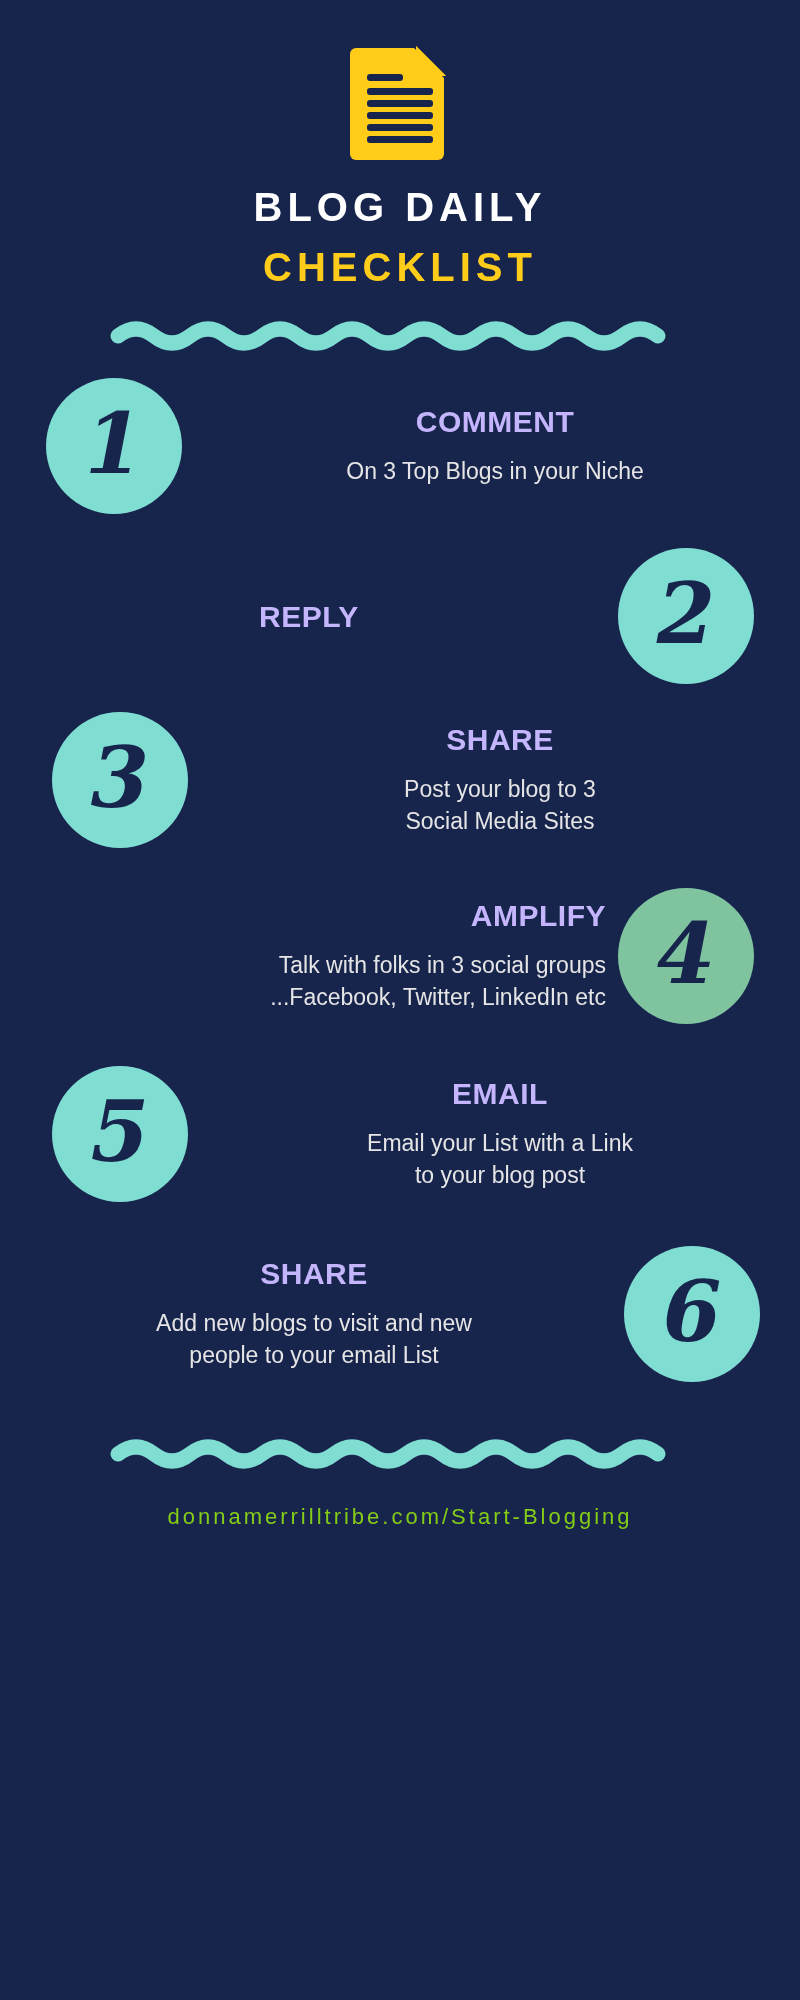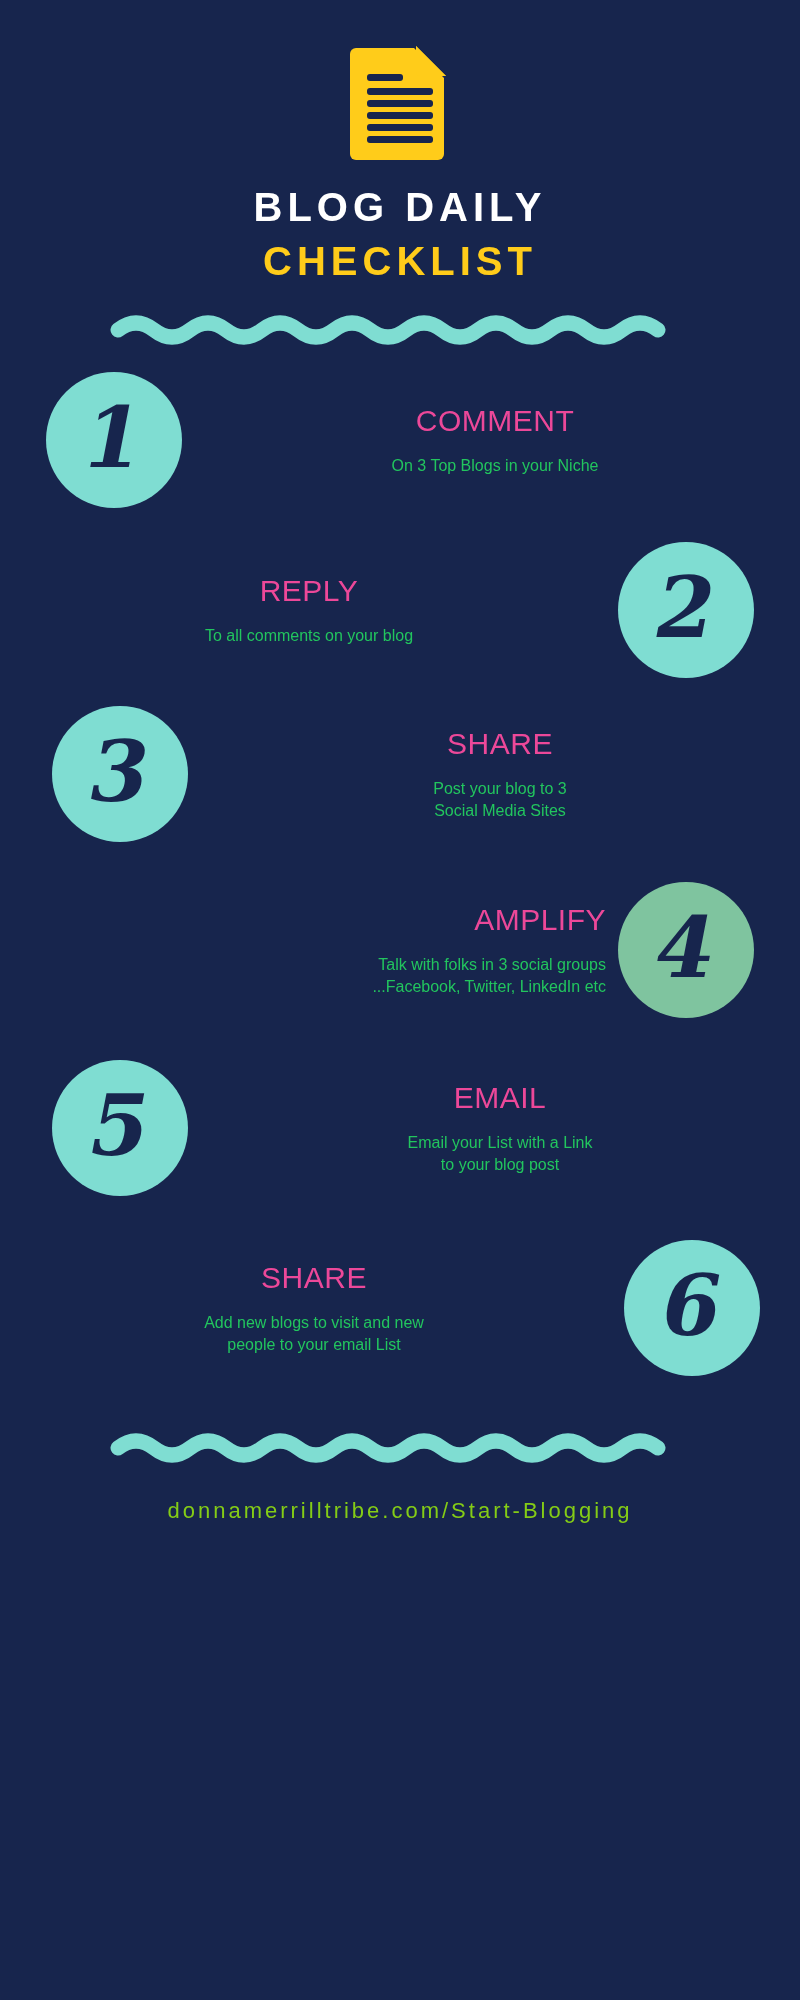--- a/index.html
+++ b/index.html
@@ -34,21 +34,21 @@
     font-weight:bold;
     letter-spacing:5px;
     line-height:1.05;
   }
   .title-line2{
     color:#ffcc1a;
     font-size:40px;
     font-weight:bold;
     letter-spacing:5px;
     line-height:1.05;
-    margin-top:12px;
+    margin-top:18px;
   }
 
   
   .wave-wrap{
     width:800px;
     display:flex;
     justify-content:center;
     margin-top:32px;
   }
   .wave-wrap.bottom{margin-top:0;}
@@ -85,29 +85,29 @@
     font-weight:bold;
     line-height:1;
     font-style:italic;
     transform:translateY(-2px);
   }
 
   .copy{flex:1 1 auto;}
   .copy.align-center{text-align:center;}
 
   .step-title{
-    color:#ec4899;
+    color:#c4b5fd;
     font-size:30px;
-    font-weight:normal;
+    font-weight:bold;
     letter-spacing:0.5px;
     line-height:1.1;
   }
   .step-desc{
-    color:#22c55e;
-    font-size:16px;
+    color:#e5e5e5;
+    font-size:23px;
     font-weight:400;
     line-height:1.35;
     margin-top:18px;
     white-space:pre-line;
   }
 
   
   .footer-url{
     text-align:center;
     color:#84cc16;
@@ -162,21 +162,20 @@
         <div class="step-desc">On 3 Top Blogs  in your Niche</div>
       </div>
     </div>
 
     <div class="step right" style="margin-top:34px;padding-right:46px;padding-left:18px;">
       <div class="circle">
         <span class="num">2</span>
       </div>
       <div class="copy align-center" style="padding-right:18px;">
         <div class="step-title">REPLY</div>
-        <div class="step-desc">To all comments on your blog</div>
       </div>
     </div>
 
     <div class="step left" style="margin-top:28px;padding-left:52px;padding-right:18px;">
       <div class="circle">
         <span class="num">3</span>
       </div>
       <div class="copy align-center" style="padding-left:30px;">
         <div class="step-title">SHARE</div>
         <div class="step-desc">Post your blog to 3

